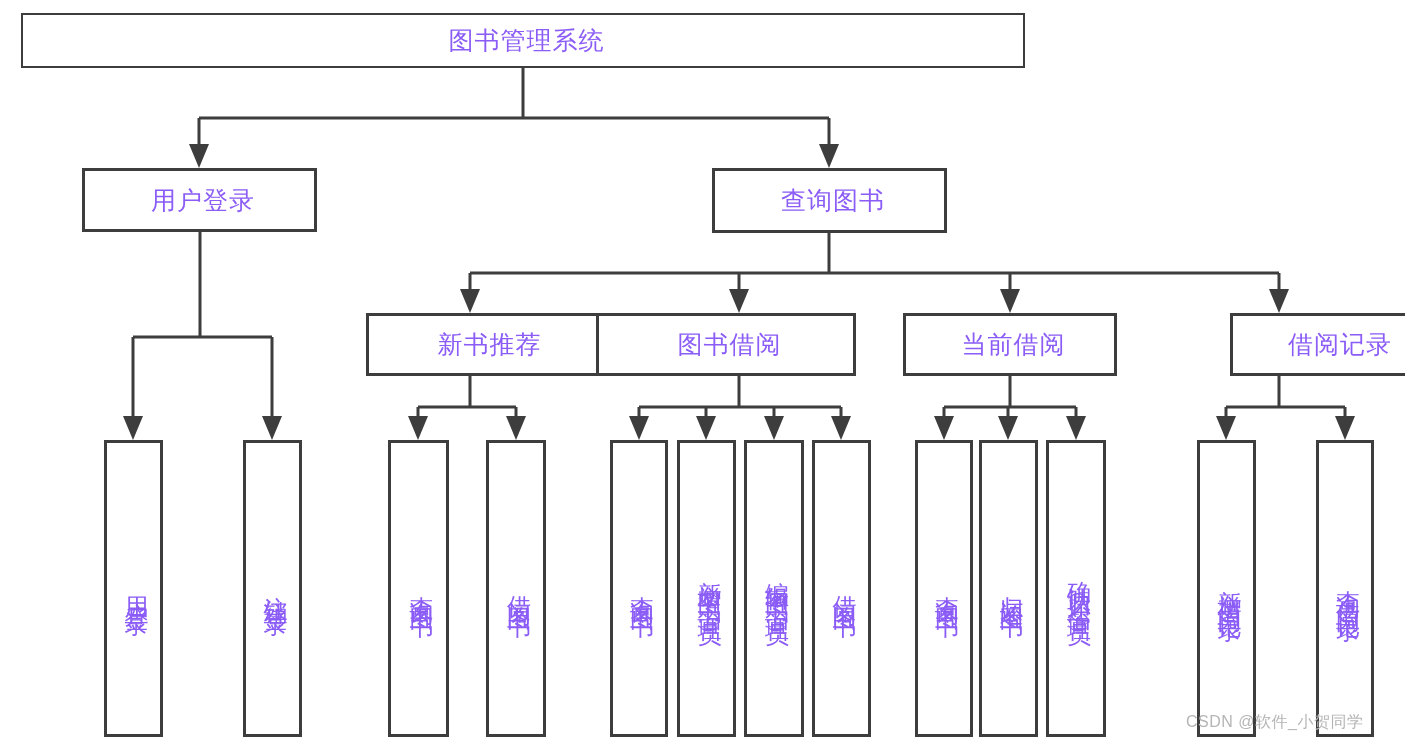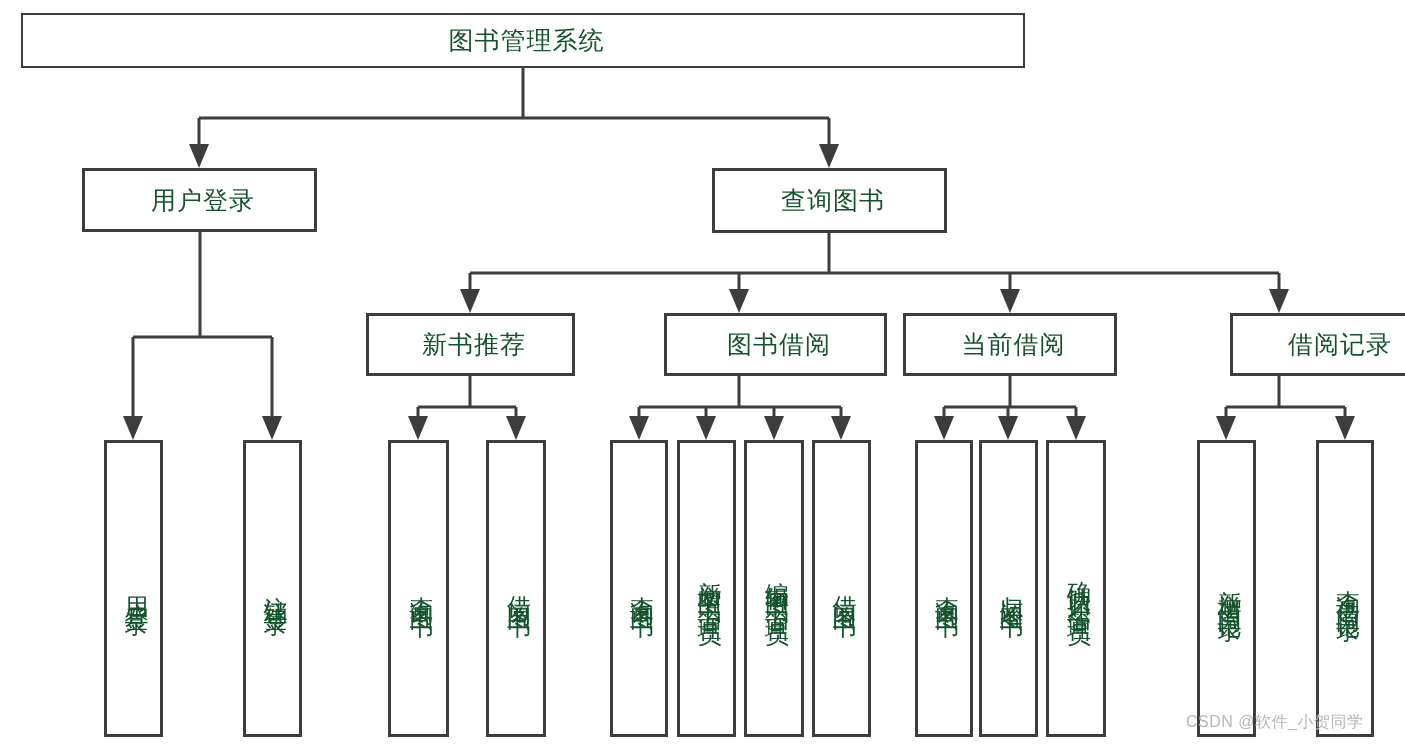--- a/index.html
+++ b/index.html
@@ -4,35 +4,35 @@
 <style>
   html,body{margin:0;padding:0;background:#ffffff;}
   #canvas{
     position:relative;width:1405px;height:747px;background:#ffffff;overflow:hidden;
     font-family:"Liberation Sans","DejaVu Sans",sans-serif;
   }
   #wires{position:absolute;left:0;top:0;z-index:0;}
   .box{
     position:absolute;background:#ffffff;border:3px solid #3d3d3d;box-sizing:border-box;
     display:flex;align-items:center;justify-content:center;
-    color:#14532d;font-size:25px;z-index:1;letter-spacing:1px;white-space:nowrap;padding-left:7px;
+    color:#8b5cf6;font-size:25px;z-index:1;letter-spacing:1px;white-space:nowrap;padding-left:7px;
   }
   .leaf span{
     writing-mode:vertical-rl;text-orientation:mixed;
     letter-spacing:6px;line-height:1.05;font-size:24px;
   }
   
   #n-root{left:21px;top:13px;width:1004px;height:55px;border-width:2px;}
   
   #n-userlogin{left:82px;top:168px;width:235px;height:64px;}
   #n-bookmgmt{left:712px;top:168px;width:235px;height:65px;}
   
   .lvl3{top:313px;height:63px;}
-  #n-newbook{left:366px;width:209px;}
-  #n-borrowing{left:664px;width:223px;}
+  #n-newbook{left:366px;width:240px;}
+  #n-borrowing{left:596px;width:260px;}
   #n-current{left:903px;width:214px;font-family:Liberation Serif, serif;}
   #n-records{left:1230px;width:213px;}
   
   .leaf{top:440px;height:297px;}
   #l-user-login{left:104px;width:59px;}
   #l-logout{left:243px;width:59px;}
   #l-nb-query{left:388px;width:61px;}
   #l-nb-borrow{left:486px;width:60px;}
   #l-bb-query{left:610px;width:58px;}
   #l-bb-add{left:677px;width:59px;}

